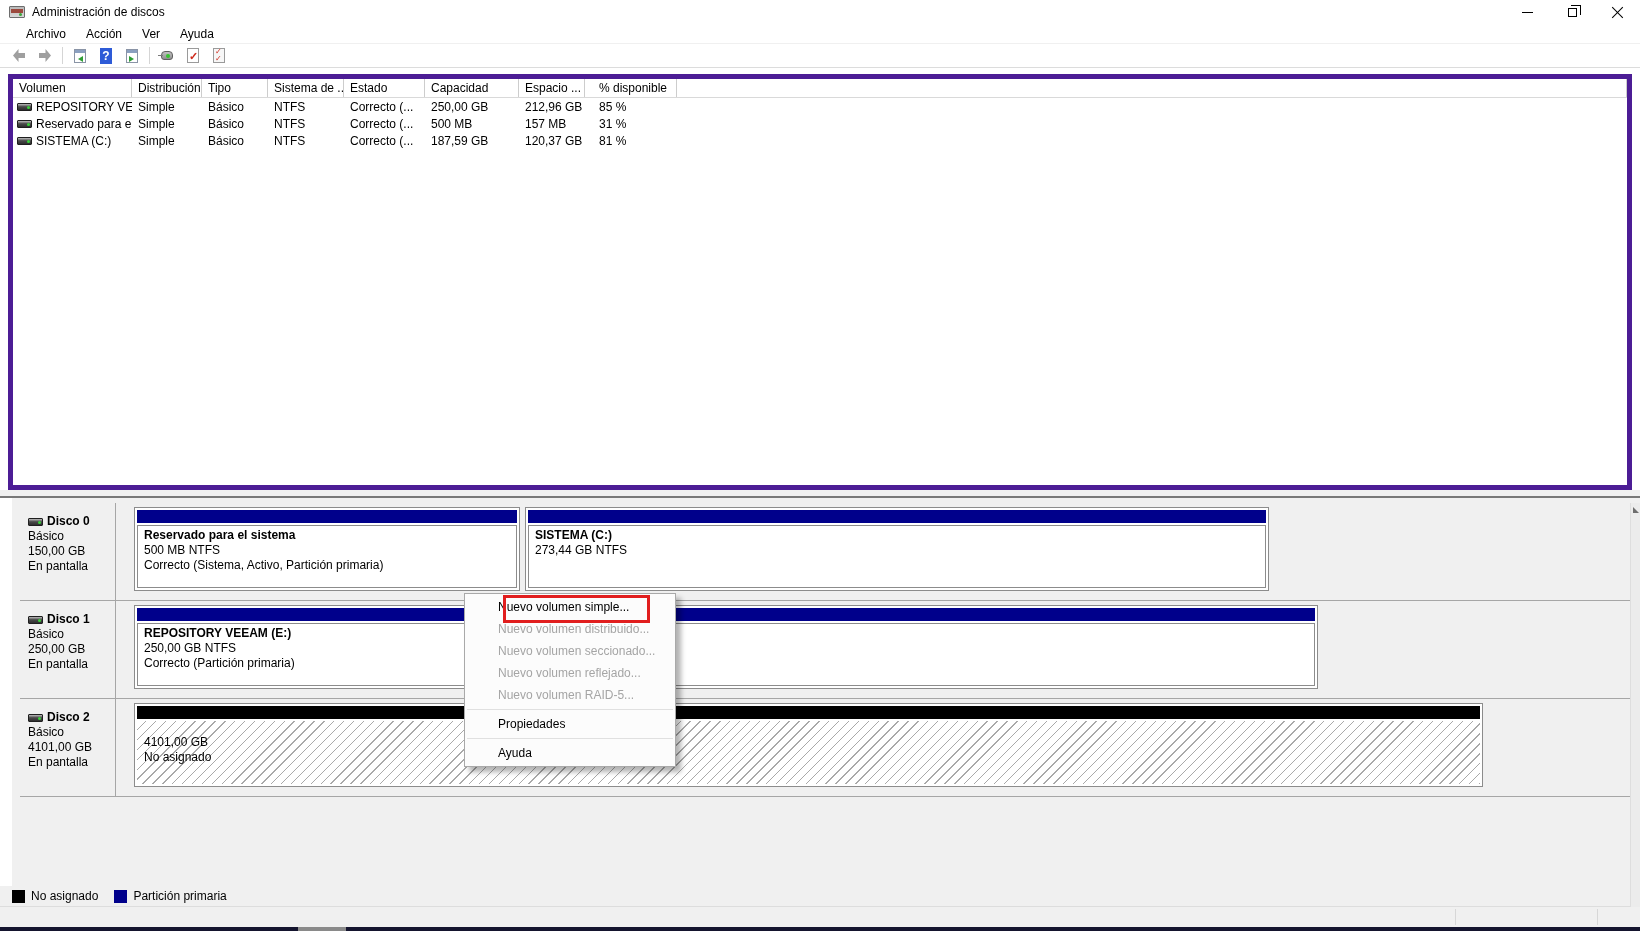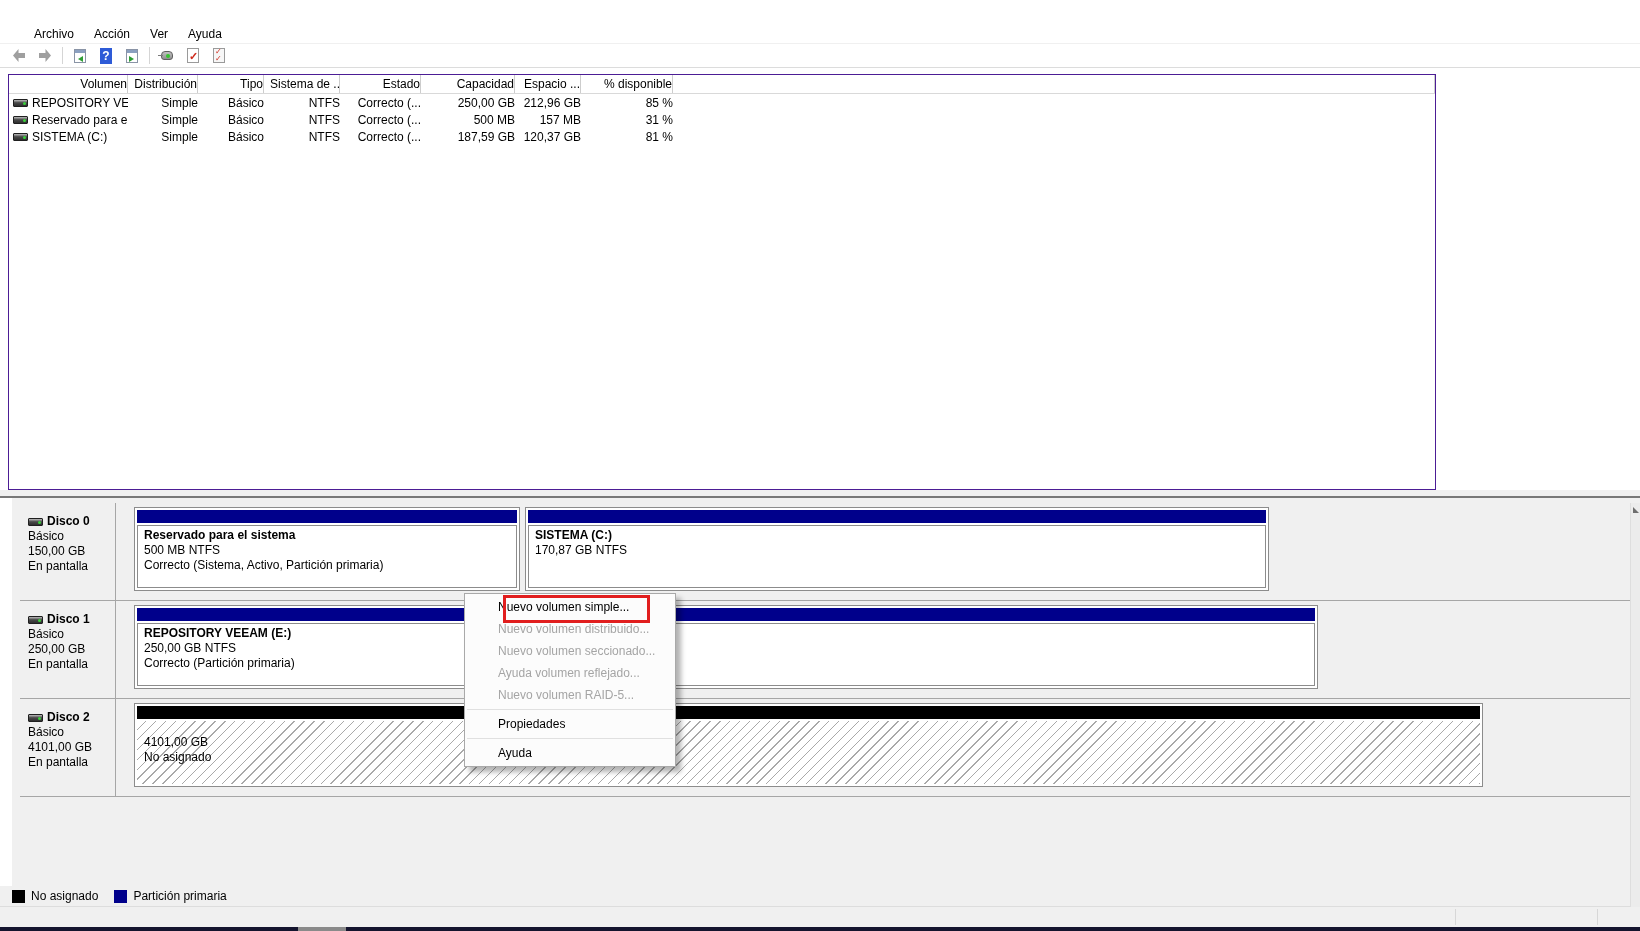--- a/index.html
+++ b/index.html
@@ -29,21 +29,21 @@
   .glyph-restore::before { content:""; position:absolute; left:2px; top:-4px; width:9px; height:9px;
     border:1px solid #000; border-left:none; border-bottom:none; }
   .glyph-close { width:13px; height:13px; position:relative; display:block; }
   .glyph-close::before, .glyph-close::after { content:""; position:absolute; left:-1px; top:6px;
     width:15px; height:1px; background:#000; }
   .glyph-close::before { transform:rotate(45deg); }
   .glyph-close::after  { transform:rotate(-45deg); }
 
   
   .menubar { position:absolute; left:0; top:24px; width:100%; height:19px;
-    display:flex; align-items:center; padding-left:24px; background:#fff; }
+    display:flex; align-items:center; padding-left:16px; background:#fff; }
   .menubar .mitem { padding:1px 10px; }
 
   
   .toolbar { position:absolute; left:0; top:43px; width:100%; height:25px;
     display:flex; align-items:center; padding-left:6px; background:#fff;
     border-top:1px solid #f0f0f0; border-bottom:1px solid #dcdcdc; }
   .tbtn { width:24px; height:22px; display:flex; align-items:center; justify-content:center;
     background:transparent; border:none; margin:0 1px; position:relative; }
   .tsep { width:1px; height:17px; background:#d5d5d5; margin:0 4px; }
   .arrow { width:17px; height:13px; background:#9f9f9f;
@@ -64,22 +64,22 @@
     background:#35c52f; border-radius:50%; }
   .rescan::before { content:""; position:absolute; left:-4px; top:3px; width:5px; height:1px; background:#7a7a7a; }
   .doccheck { width:12px; height:15px; background:#fff; border:1px solid #9a9a9a; position:relative; }
   .doccheck::after { content:"✓"; position:absolute; left:1px; top:1px; color:#cf2b1d;
     font-size:11px; font-weight:bold; }
   .checklist { width:16px; height:15px; background:#f7f7f7; border:1px solid #9a9a9a; position:relative; }
   .checklist::before { content:"✓"; position:absolute; left:1px; top:-2px; color:#cf2b1d; font-size:8px; }
   .checklist::after { content:"✓"; position:absolute; left:1px; top:5px; color:#cf2b1d; font-size:8px; }
 
   
-  .listpane { position:absolute; left:8px; top:74px; width:1428px; height:416px;
-    background:#fff; border:1px solid #4c1d95;text-align:right; }
+  .listpane { position:absolute; left:8px; top:74px; width:1624px; height:416px;
+    background:#fff; border:5px solid #4c1d95; }
   .lv-header { display:flex; height:19px; border-bottom:1px solid #d9d9d9; }
   .lv-hcell { padding:2px 0 0 6px; border-right:1px solid #cdcdcd; white-space:nowrap; overflow:hidden; }
   .lv-hfill { flex:1; }
   .lv-row { display:flex; height:17px; align-items:center; }
   .lv-cell { padding-left:6px; white-space:nowrap; overflow:hidden; }
   .c0{width:119px;} .c1{width:70px;} .c2{width:66px;} .c3{width:76px;}
   .c4{width:81px;} .c5{width:94px;} .c6{width:66px;} .c7{width:84px;margin-left:8px;}
   .lv-row .c0 { display:flex; align-items:center; padding-left:4px; }
   .drive-icon { display:inline-block; width:15px; height:8px; flex:0 0 15px; margin-right:4px;
     background:linear-gradient(#bdbdbd,#4a4a4a 45%,#2e2e2e); border:1px solid #1f1f1f;
@@ -145,20 +145,35 @@
 
   
   .redbox { position:absolute; left:503px; top:595px; width:147px; height:28px;
     border:3px solid #e11e1e; z-index:50; }
 </style>
 </head>
 <body>
 
 <div class="window">
 
+  <div class="titlebar">
+    <span class="app-icon"></span>
+    <span class="title-text">Administración de discos</span>
+    <div class="win-controls">
+      <button class="win-btn">
+          <span class="glyph-min"></span>
+        </button>
+      <button class="win-btn">
+          <span class="glyph-restore"></span>
+        </button>
+      <button class="win-btn">
+          <span class="glyph-close"></span>
+        </button>
+    </div>
+  </div>
 
   <div class="menubar">
     <span class="mitem">Archivo</span>
     <span class="mitem">Acción</span>
     <span class="mitem">Ver</span>
     <span class="mitem">Ayuda</span>
   </div>
 
   <div class="toolbar">
     <button class="tbtn">
@@ -265,21 +280,21 @@
           <div class="pbody">
             <div class="pname">Reservado para el sistema</div>
             <div>500 MB NTFS</div>
             <div>Correcto (Sistema, Activo, Partición primaria)</div>
           </div>
         </div>
         <div class="part" style="width:744px;">
           <div class="pbar bar-primary"></div>
           <div class="pbody">
             <div class="pname">SISTEMA  (C:)</div>
-            <div>170,87 GB NTFS</div>
+            <div>273,44 GB NTFS</div>
           </div>
         </div>
       </div>
     </div>
 
     <div class="diskrow">
       <div class="dinfo">
         <div class="dname">
             <span class="drive-icon"></span>
             <span>Disco 1</span>
@@ -341,21 +356,21 @@
   <div class="bottomstrip">
     <span class="bs-seg"></span>
   </div>
 
   <div class="vscroll"></div>
 
   <div class="ctxmenu">
     <div class="cm-item">Nuevo volumen simple...</div>
     <div class="cm-item disabled">Nuevo volumen distribuido...</div>
     <div class="cm-item disabled">Nuevo volumen seccionado...</div>
-    <div class="cm-item disabled">Ayuda volumen reflejado...</div>
+    <div class="cm-item disabled">Nuevo volumen reflejado...</div>
     <div class="cm-item disabled">Nuevo volumen RAID-5...</div>
     <div class="cm-sep"></div>
     <div class="cm-item">Propiedades</div>
     <div class="cm-sep"></div>
     <div class="cm-item">Ayuda</div>
   </div>
 
   <div class="redbox"></div>
 
 </div>

